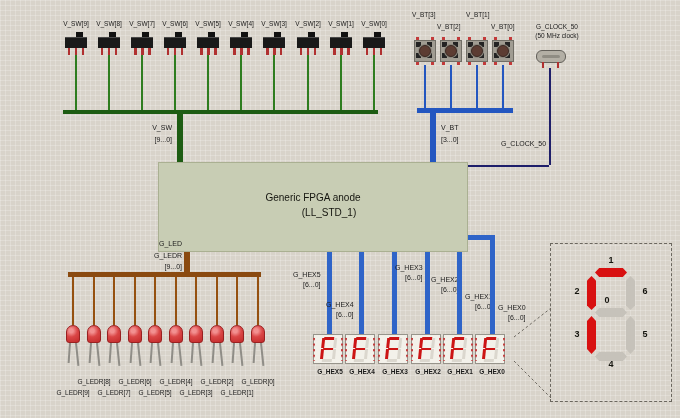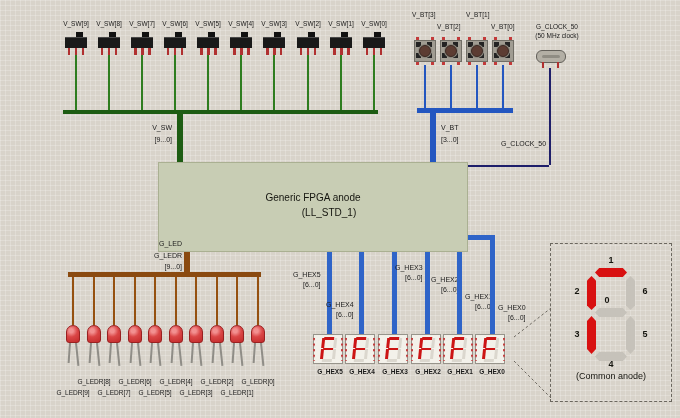--- a/index.html
+++ b/index.html
@@ -118,21 +118,20 @@
   <div class="bigseg v lit" style="left:587px;top:316px;width:9px;height:38px;"></div>
   <div class="bigseg v unlit" style="left:626px;top:316px;width:9px;height:38px;"></div>
   <div class="bigseg h unlit" style="left:595px;top:352px;width:32px;height:9px;"></div>
   <div class="segnum" style="left:605px;top:255px;">1</div>
   <div class="segnum" style="left:571px;top:286px;">2</div>
   <div class="segnum" style="left:639px;top:286px;">6</div>
   <div class="segnum" style="left:601px;top:295px;">0</div>
   <div class="segnum" style="left:571px;top:329px;">3</div>
   <div class="segnum" style="left:639px;top:329px;">5</div>
   <div class="segnum" style="left:605px;top:359px;">4</div>
-  <div class="caption">(Common anode)</div>
 
   <svg class="overlay" width="680" height="418">
     <line x1="514" y1="337" x2="551" y2="308" stroke="#6b675f" stroke-width="1" stroke-dasharray="2.5,2.5"></line>
     <line x1="514" y1="361" x2="551" y2="398" stroke="#6b675f" stroke-width="1" stroke-dasharray="2.5,2.5"></line>
   </svg>
 
 <div class="lbl c" style="left: 59px; top: 20px; width: 34px;">V_SW[9]</div>
     <div class="sw" style="left: 65px; top: 32px;">
       <div class="knob"></div>
       <div class="body"></div>

